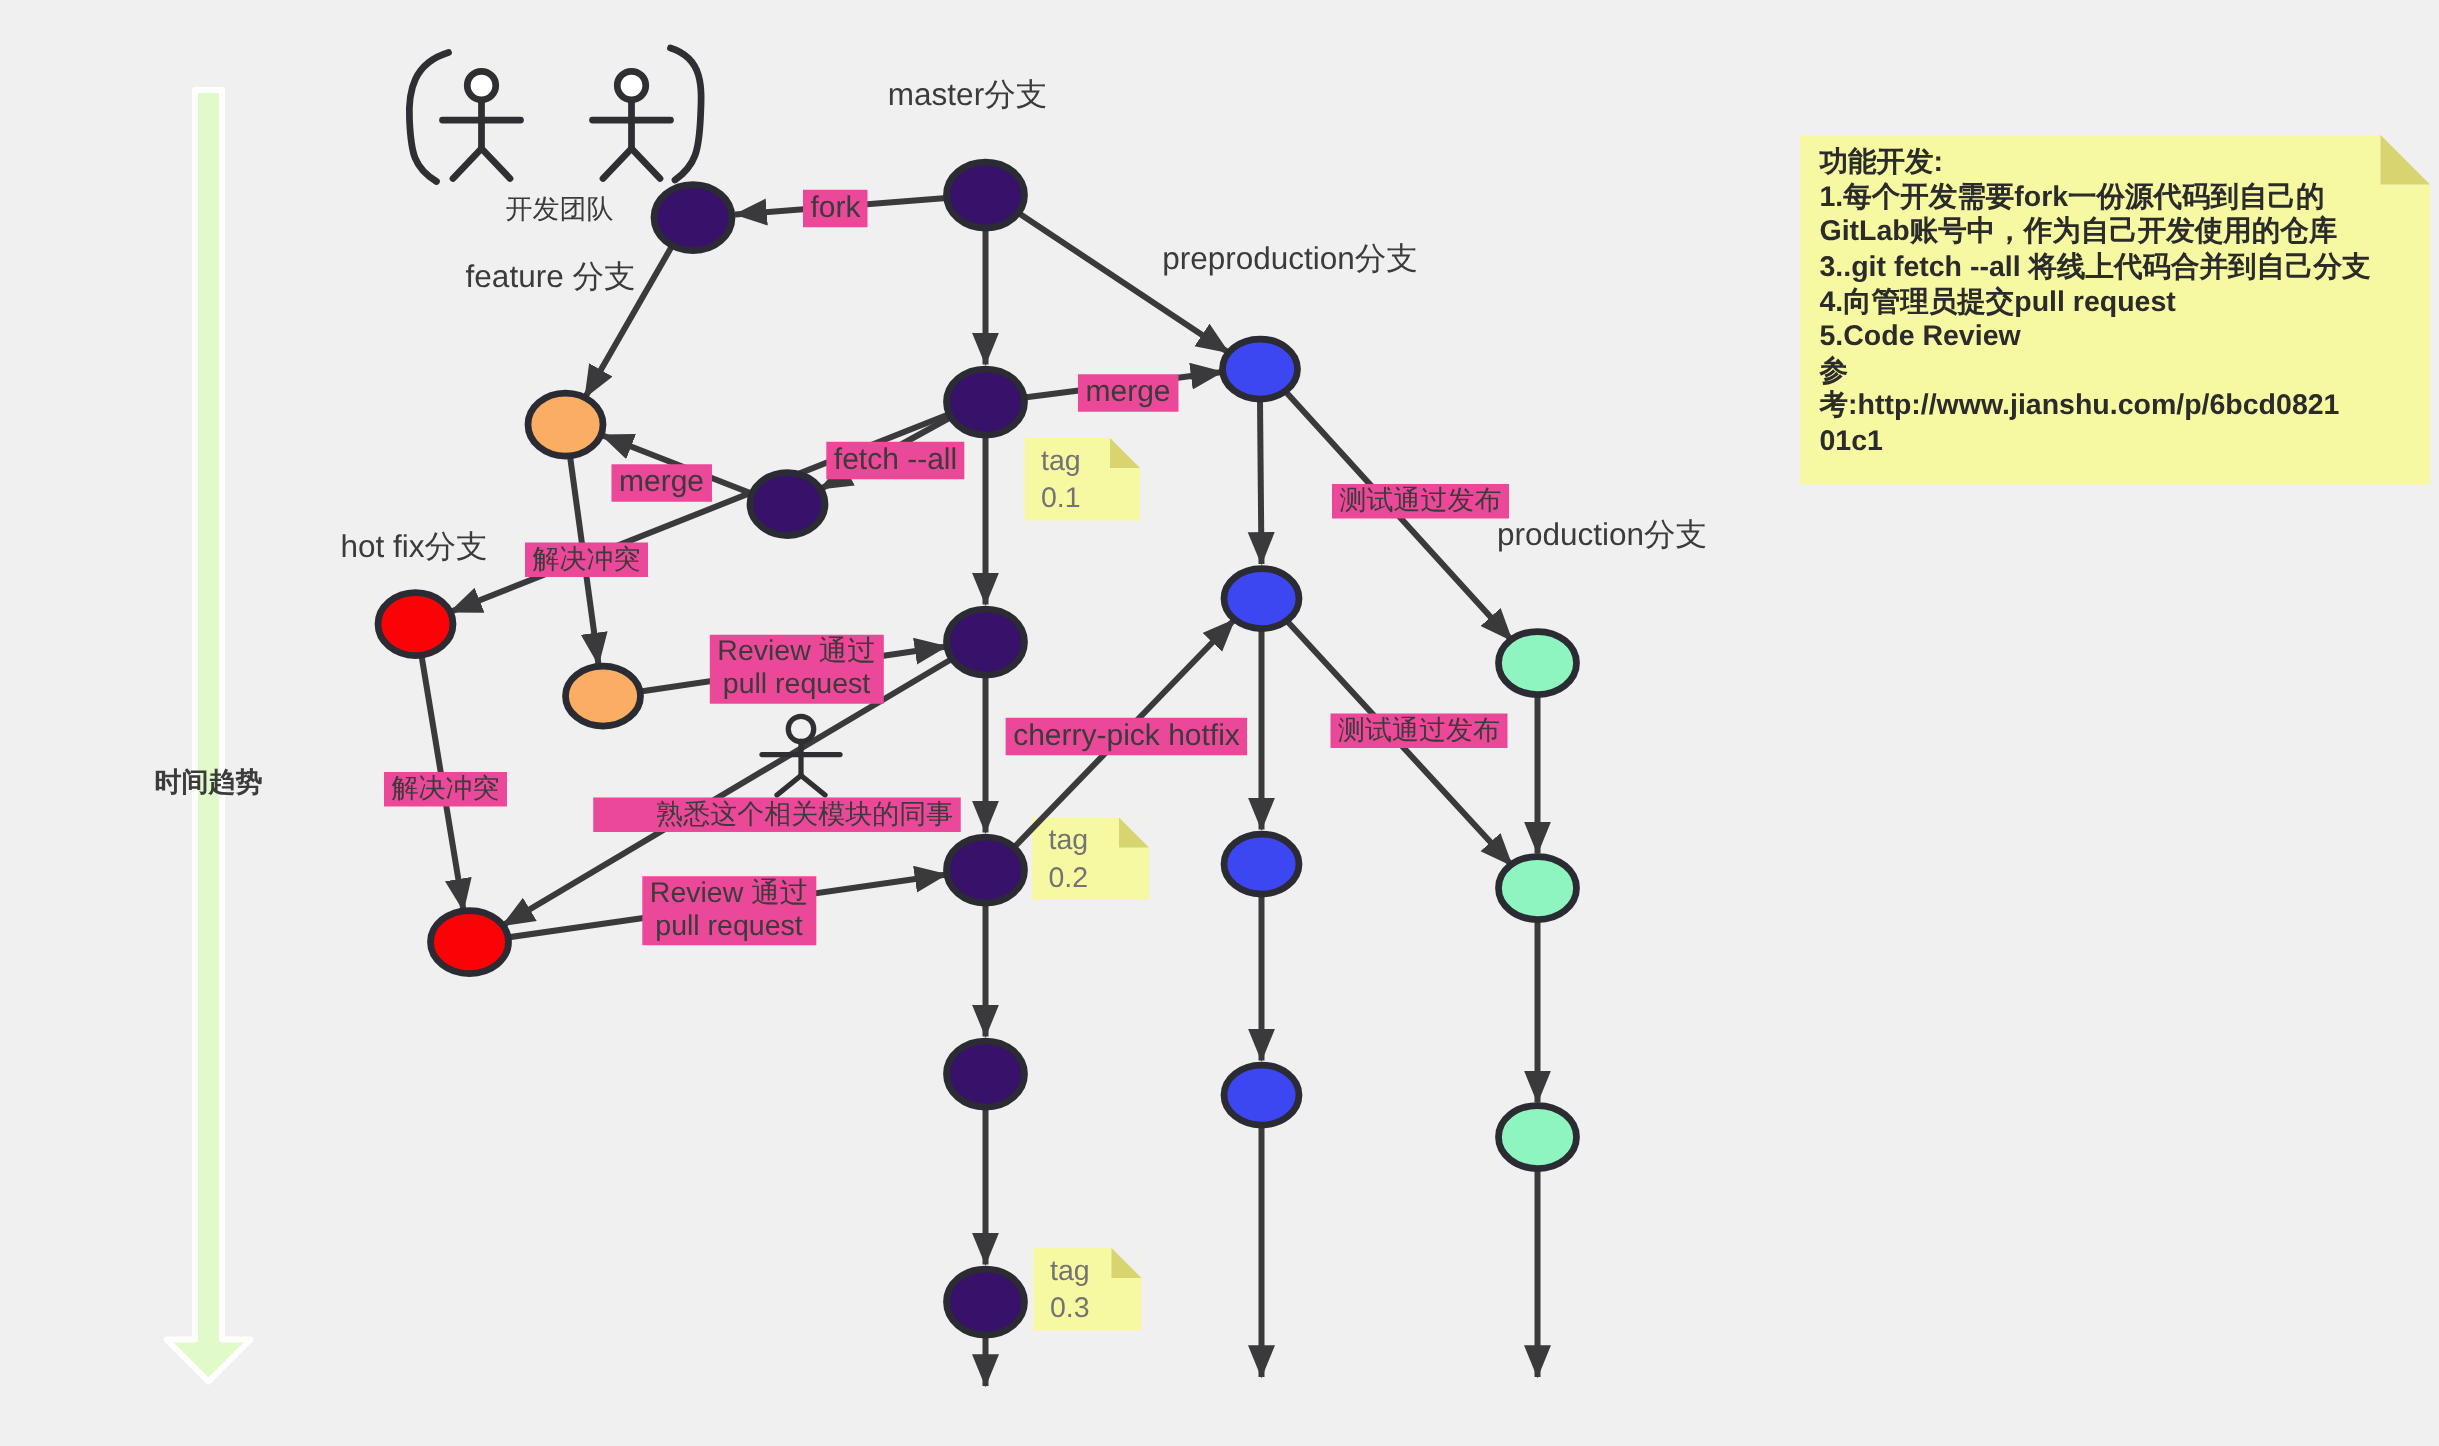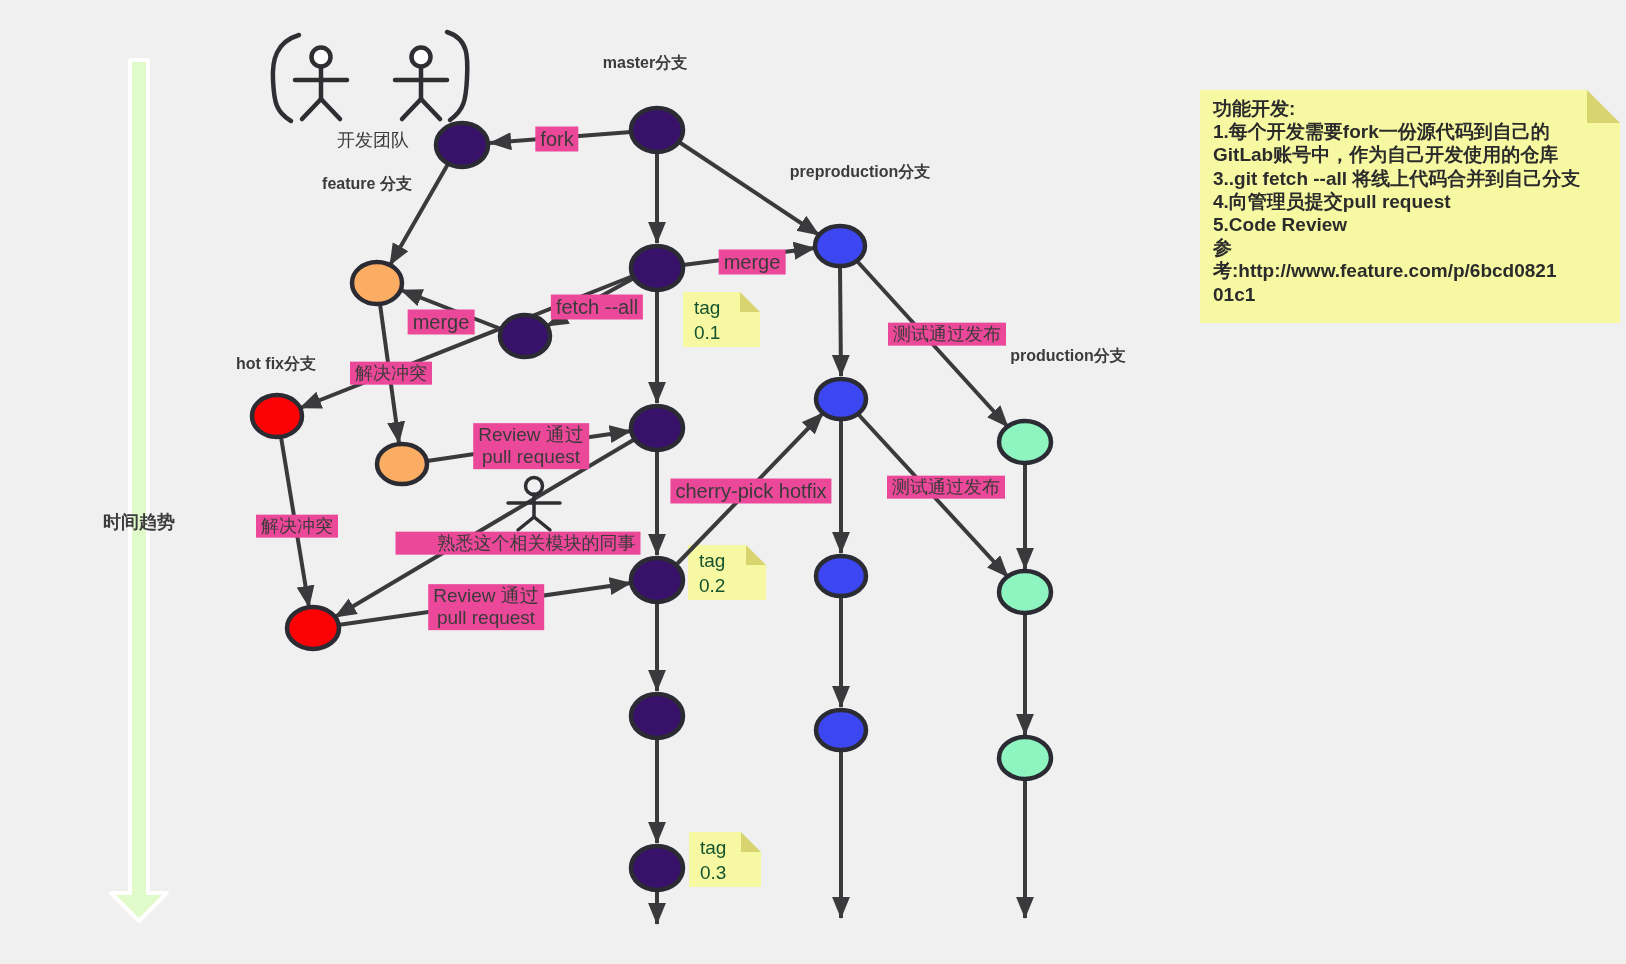--- a/index.html
+++ b/index.html
@@ -14,52 +14,52 @@
   #label-layer{z-index:3;pointer-events:none;}
   .sticky-note{
     position:absolute;background:#f7f9a2;color:#2b2b2b;
     box-sizing:border-box;
   }
   .note-fold{
     position:absolute;top:0;right:0;width:0;height:0;
     border-top:20px solid #f0f0f0;border-left:20px solid #d8d470;
   }
   .tag-note .note-text{
-    font-size:19px;line-height:25px;padding:3px 0 0 11px;color:#14532d;
+    font-size:19px;line-height:25px;padding:3px 0 0 11px;color:#737373;
   }
   .workflow-note .note-text{
     font-weight:bold;font-size:19px;line-height:23.2px;
     padding:7px 0 0 13px;color:#2b2b2b;white-space:nowrap;
   }
   .edge-label{
     position:absolute;transform:translate(-50%,-50%);
     color:#3b3b3b;text-align:center;white-space:nowrap;line-height:1.15;
   }
   .edge-label.bg{background:#ec4899;padding:1px 5px;}
   .branch-title{
     position:absolute;transform:translate(-50%,-50%);
-    font-weight:bold;font-size:16px;color:#3b3b3b;white-space:nowrap;text-align:center;
+    font-weight:normal;font-size:21px;color:#3b3b3b;white-space:nowrap;text-align:center;
   }
 </style>
 </head>
 <body>
 
 <div id="canvas">
   <div id="notes-layer">
       <div class="sticky-note workflow-note" style="left: 1200px; top: 90px; width: 420px; height: 233px;">
         <div class="note-fold" style="border-top-width: 33px; border-left-width: 33px;"></div>
         <div class="note-text">
           <div>功能开发:</div>
           <div>1.每个开发需要fork一份源代码到自己的</div>
           <div>GitLab账号中，作为自己开发使用的仓库</div>
           <div>3..git fetch --all 将线上代码合并到自己分支</div>
           <div>4.向管理员提交pull request</div>
           <div>5.Code Review</div>
           <div>参</div>
-          <div>考:http://www.feature.com/p/6bcd0821</div>
+          <div>考:http://www.jianshu.com/p/6bcd0821</div>
           <div>01c1</div>
         </div>
       </div>
       <div class="sticky-note tag-note" style="left: 683px; top: 292px; width: 77px; height: 55px;">
         <div class="note-fold"></div>
         <div class="note-text">
           <div>tag</div>
           <div>0.1</div>
         </div>
       </div>

